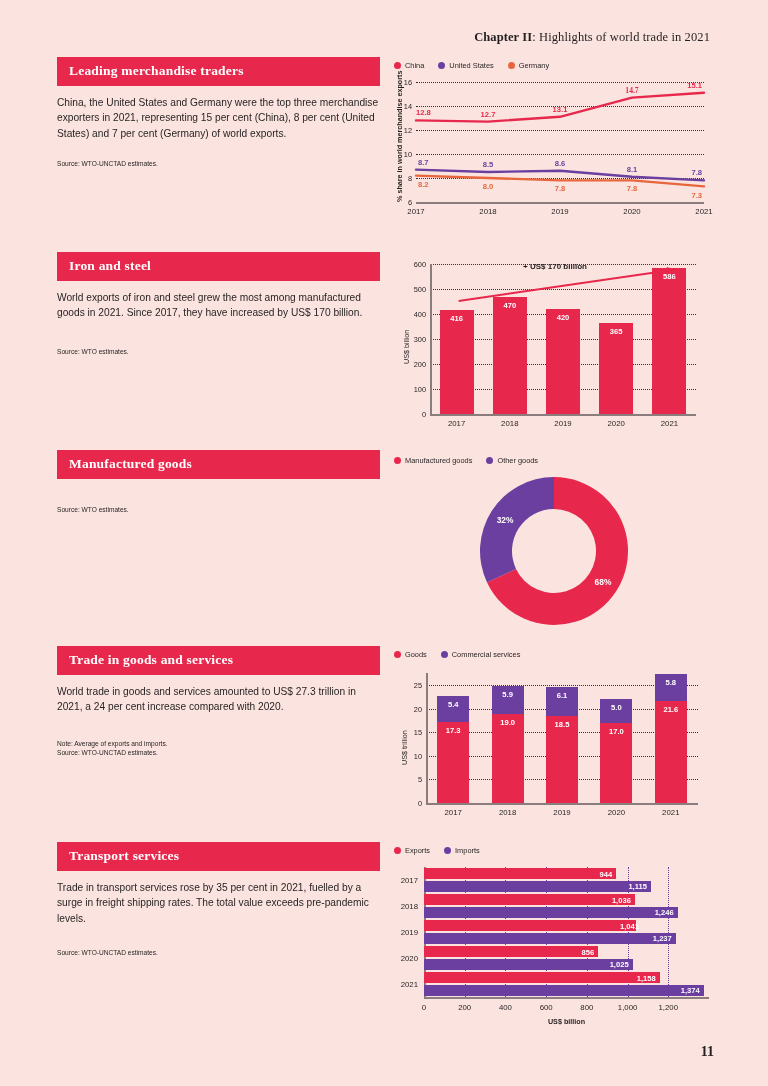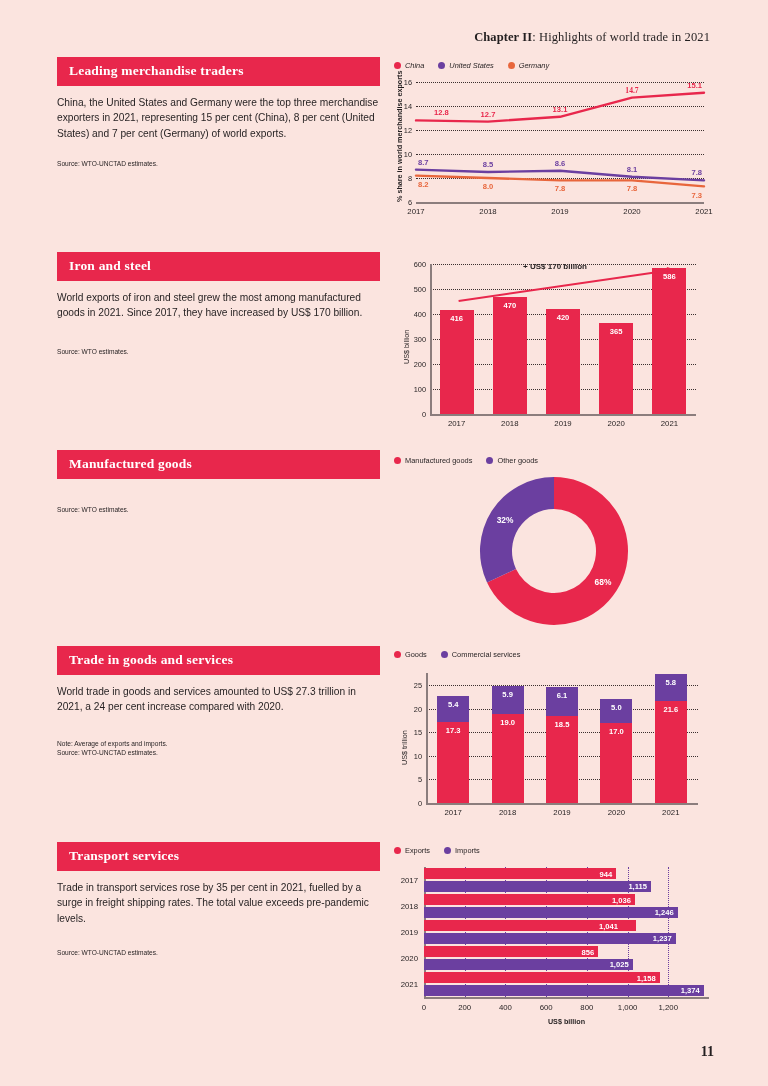--- a/index.html
+++ b/index.html
@@ -115,21 +115,21 @@
   <div class="section" style="top:57px;">
     <div class="left-col">
       <div class="band">Leading merchandise traders</div>
       <div class="body-text">China, the United States and Germany were the top three merchandise exporters in 2021, representing 15 per cent (China), 8 per cent (United States) and 7 per cent (Germany) of world exports.</div>
       <div class="note-block">
         <div class="note">Source: WTO-UNCTAD estimates.</div>
       </div>
     </div>
 
     <div class="right-col">
-      <div class="legend" style="margin-top:4px; margin-left:6px;font-style:italic;">
+      <div class="legend" style="margin-top:4px; margin-left:6px;">
         <div class="legend-item">
           <span class="dot" style="background:#E8274C"></span>
           <span class="legend-label">China</span>
         </div>
         <div class="legend-item">
           <span class="dot" style="background:#6B3FA0"></span>
           <span class="legend-label">United States</span>
         </div>
         <div class="legend-item">
           <span class="dot" style="background:#E8663C"></span>
@@ -154,21 +154,21 @@
           <div class="xtick" style="left:0px;">2017</div>
           <div class="xtick" style="left:72px;">2018</div>
           <div class="xtick" style="left:144px;">2019</div>
           <div class="xtick" style="left:216px;">2020</div>
           <div class="xtick" style="left:288px;">2021</div>
           <svg width="288" height="120" style="position:absolute;left:0;top:0;overflow:visible;">
             <path d="M 0 38.39999999999999 L 72 39.60000000000001 L 144 34.80000000000001 L 216 15.600000000000009 L 288 10.800000000000011" fill="none" stroke="#E8274C" stroke-width="2.4" stroke-linejoin="round" stroke-linecap="round"></path>
             <path d="M 0 87.60000000000001 L 72 90 L 144 88.80000000000001 L 216 94.80000000000001 L 288 98.4" fill="none" stroke="#6B3FA0" stroke-width="2.4" stroke-linejoin="round" stroke-linecap="round"></path>
             <path d="M 0 93.60000000000001 L 72 96 L 144 98.4 L 216 98.4 L 288 104.4" fill="none" stroke="#E8663C" stroke-width="2.4" stroke-linejoin="round" stroke-linecap="round"></path>
           </svg>
-          <div class="dlabel" style="left:18px; top:26.39999999999999px; color:#E8274C; transform:translateX(0);">12.8</div>
+          <div class="dlabel" style="left:0; top:26.39999999999999px; color:#E8274C; transform:translateX(0);">12.8</div>
           <div class="dlabel" style="left:72px; top:27.60000000000001px; color:#E8274C; transform:translateX(-50%);">12.7</div>
           <div class="dlabel" style="left:144px; top:22.80000000000001px; color:#E8274C; transform:translateX(-50%);">13.1</div>
           <div class="dlabel" style="left:216px; top:3.6000000000000085px; color:#E8274C; transform:translateX(-50%);font-family:Liberation Serif, serif;">14.7</div>
           <div class="dlabel" style="left:286px; top:-1.1999999999999886px; color:#E8274C; transform:translateX(-100%);">15.1</div>
           <div class="dlabel" style="left:2px; top:75.60000000000001px; color:#6B3FA0; transform:translateX(0);">8.7</div>
           <div class="dlabel" style="left:72px; top:78px; color:#6B3FA0; transform:translateX(-50%);">8.5</div>
           <div class="dlabel" style="left:144px; top:76.80000000000001px; color:#6B3FA0; transform:translateX(-50%);">8.6</div>
           <div class="dlabel" style="left:216px; top:82.80000000000001px; color:#6B3FA0; transform:translateX(-50%);">8.1</div>
           <div class="dlabel" style="left:286px; top:86.4px; color:#6B3FA0; transform:translateX(-100%);">7.8</div>
           <div class="dlabel" style="left:2px; top:97.60000000000001px; color:#E8663C; transform:translateX(0);">8.2</div>
@@ -367,21 +367,21 @@
           <div class="dlabel" style="left:188.17142857142858px; top:6.75px; color:#fff; transform:translate(-100%,-50%);">944</div>
           <div class="dlabel" style="left:222.98214285714283px; top:19.25px; color:#fff; transform:translate(-100%,-50%);">1,115</div>
           <div style="position:absolute; right:100%; margin-right:6px; top:13px; transform:translateY(-50%); font-size:7.8px; color:#231f20; white-space:nowrap;">2017</div>
           <div class="hbar" style="top:27.25px; width:210.9px; height:11px; background:#E8274C;"></div>
           <div class="hbar" style="top:39.75px; width:253.65px; height:11px; background:#6B3FA0;"></div>
           <div class="dlabel" style="left:206.9px; top:32.75px; color:#fff; transform:translate(-100%,-50%);">1,036</div>
           <div class="dlabel" style="left:249.65px; top:45.25px; color:#fff; transform:translate(-100%,-50%);">1,246</div>
           <div style="position:absolute; right:100%; margin-right:6px; top:39px; transform:translateY(-50%); font-size:7.8px; color:#231f20; white-space:nowrap;">2018</div>
           <div class="hbar" style="top:53.25px; width:211.91785714285714px; height:11px; background:#E8274C;"></div>
           <div class="hbar" style="top:65.75px; width:251.81785714285715px; height:11px; background:#6B3FA0;"></div>
-          <div class="dlabel" style="left:194px; top:58.75px; color:#fff; transform:translate(-100%,-50%);">1,041</div>
+          <div class="dlabel" style="left:215px; top:58.75px; color:#fff; transform:translate(-100%,-50%);">1,041</div>
           <div class="dlabel" style="left:247.81785714285715px; top:71.25px; color:#fff; transform:translate(-100%,-50%);">1,237</div>
           <div style="position:absolute; right:100%; margin-right:6px; top:65px; transform:translateY(-50%); font-size:7.8px; color:#231f20; white-space:nowrap;">2019</div>
           <div class="hbar" style="top:79.25px; width:174.25714285714287px; height:11px; background:#E8274C;"></div>
           <div class="hbar" style="top:91.75px; width:208.66071428571428px; height:11px; background:#6B3FA0;"></div>
           <div class="dlabel" style="left:170.25714285714287px; top:84.75px; color:#fff; transform:translate(-100%,-50%);">856</div>
           <div class="dlabel" style="left:204.66071428571428px; top:97.25px; color:#fff; transform:translate(-100%,-50%);">1,025</div>
           <div style="position:absolute; right:100%; margin-right:6px; top:91px; transform:translateY(-50%); font-size:7.8px; color:#231f20; white-space:nowrap;">2020</div>
           <div class="hbar" style="top:105.25px; width:235.7357142857143px; height:11px; background:#E8274C;"></div>
           <div class="hbar" style="top:117.75px; width:279.70714285714286px; height:11px; background:#6B3FA0;"></div>
           <div class="dlabel" style="left:231.7357142857143px; top:110.75px; color:#fff; transform:translate(-100%,-50%);text-align:right;">1,158</div>

